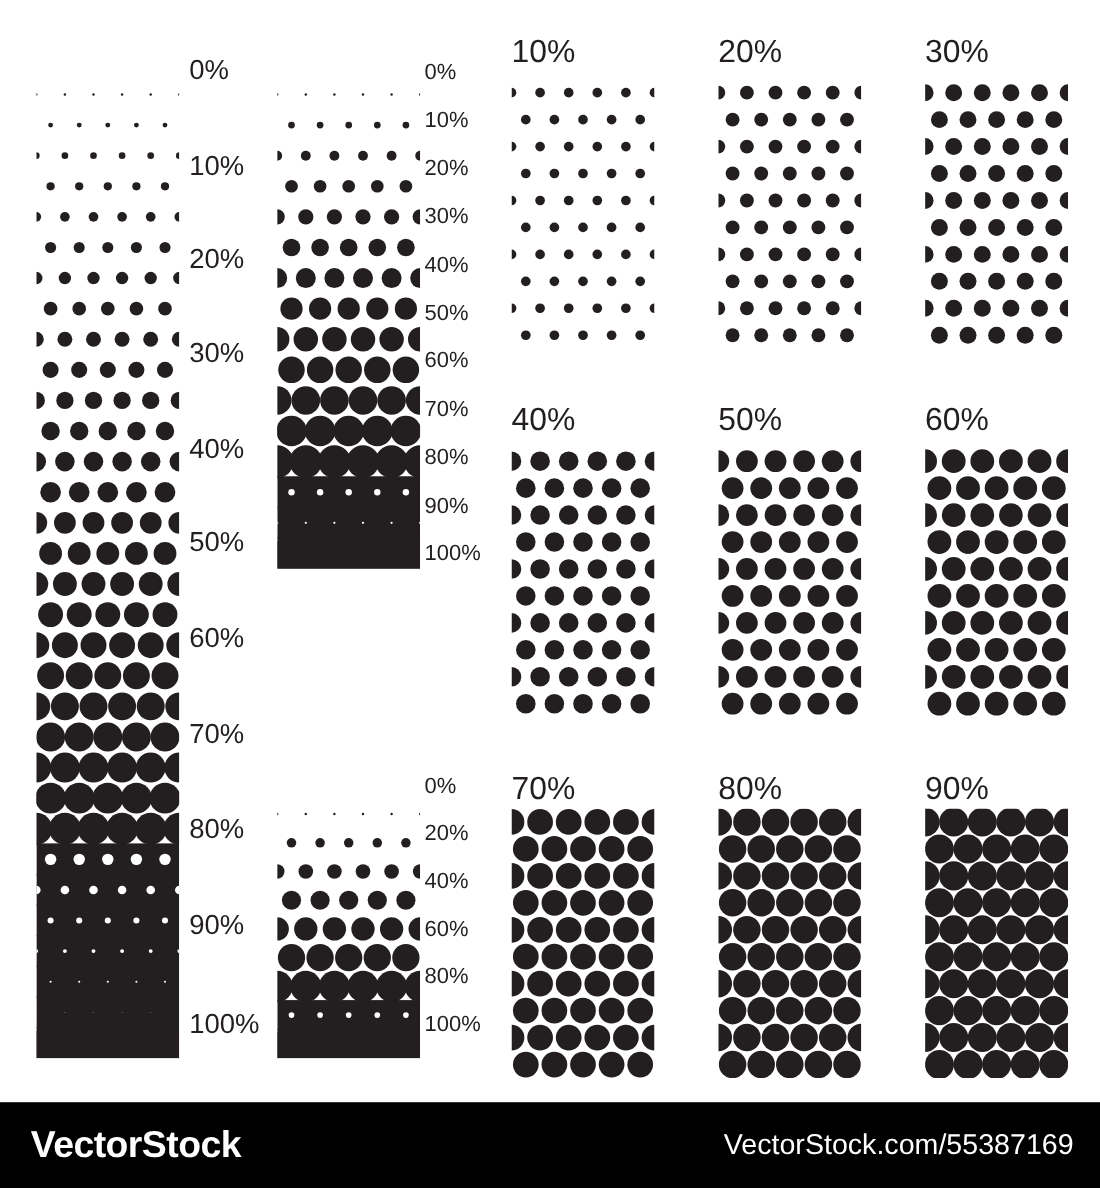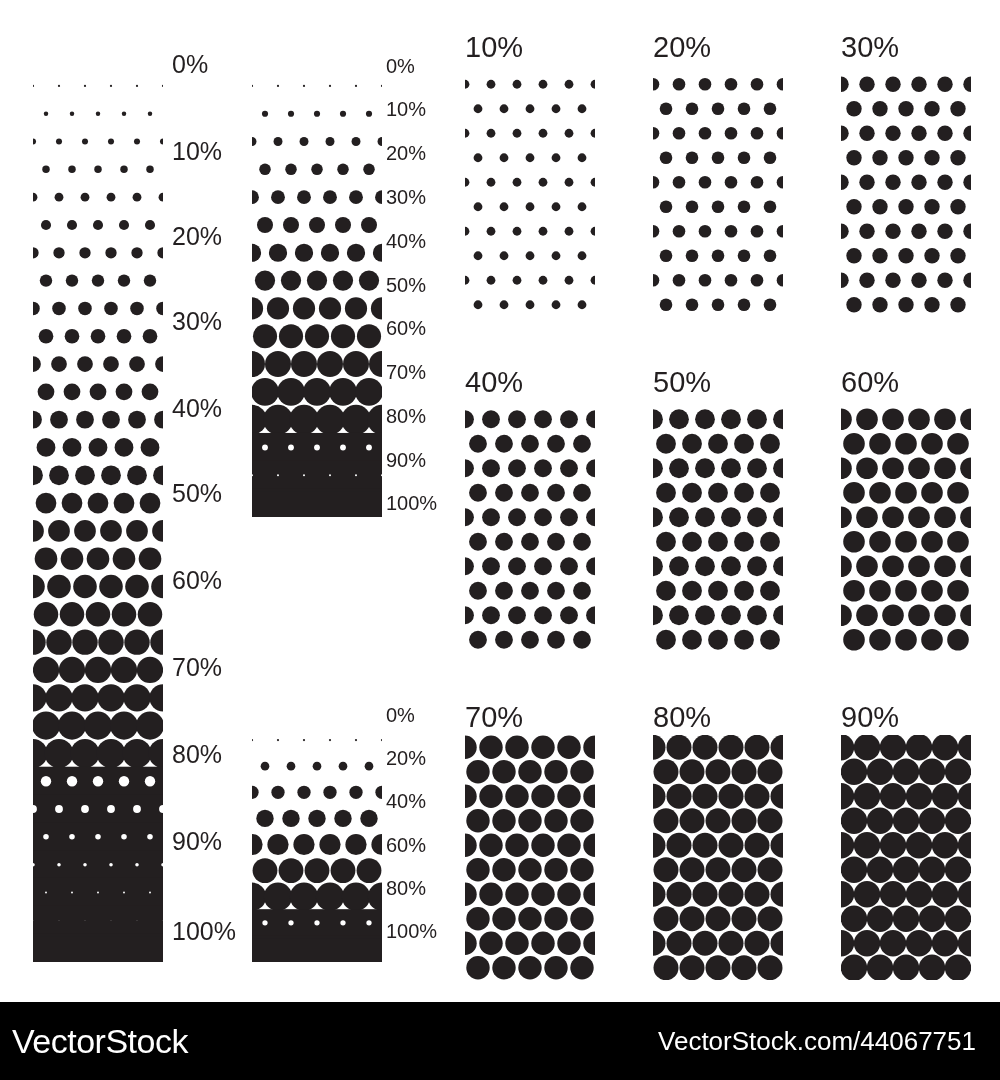--- a/index.html
+++ b/index.html
@@ -52,26 +52,26 @@
   #footer {
     position: absolute;
     left: 0;
     bottom: 0;
     width: 1000px;
     height: 78px;
     background: #000000;
   }
   #footer .brand {
     position: absolute;
-    left: 12px;
+    left: 28px;
     top: 50%;
     transform: translateY(-50%);
     color: #ffffff;
     font-size: 34px;
-    font-weight: 400;
+    font-weight: 700;
     font-family: "Liberation Sans", sans-serif;
     letter-spacing: -0.5px;
   }
   #footer .url {
     position: absolute;
     right: 24px;
     top: 50%;
     transform: translateY(-50%);
     color: #ffffff;
     font-size: 26px;
@@ -1166,16 +1166,16 @@
           <circle cx="65" cy="232.75" r="13.2" fill="#231f20"></circle>
           <circle cx="91" cy="232.75" r="13.2" fill="#231f20"></circle>
           <circle cx="117" cy="232.75" r="13.2" fill="#231f20"></circle>
           <circle cx="143" cy="232.75" r="13.2" fill="#231f20"></circle>
         </svg>
       </div>
     </div>
 
   <div id="footer">
     <span class="brand">VectorStock</span>
-    <span class="url">VectorStock.com/44067751</span>
+    <span class="url">VectorStock.com/55387169</span>
   </div>
 
 </div>
 
 </body></html>

